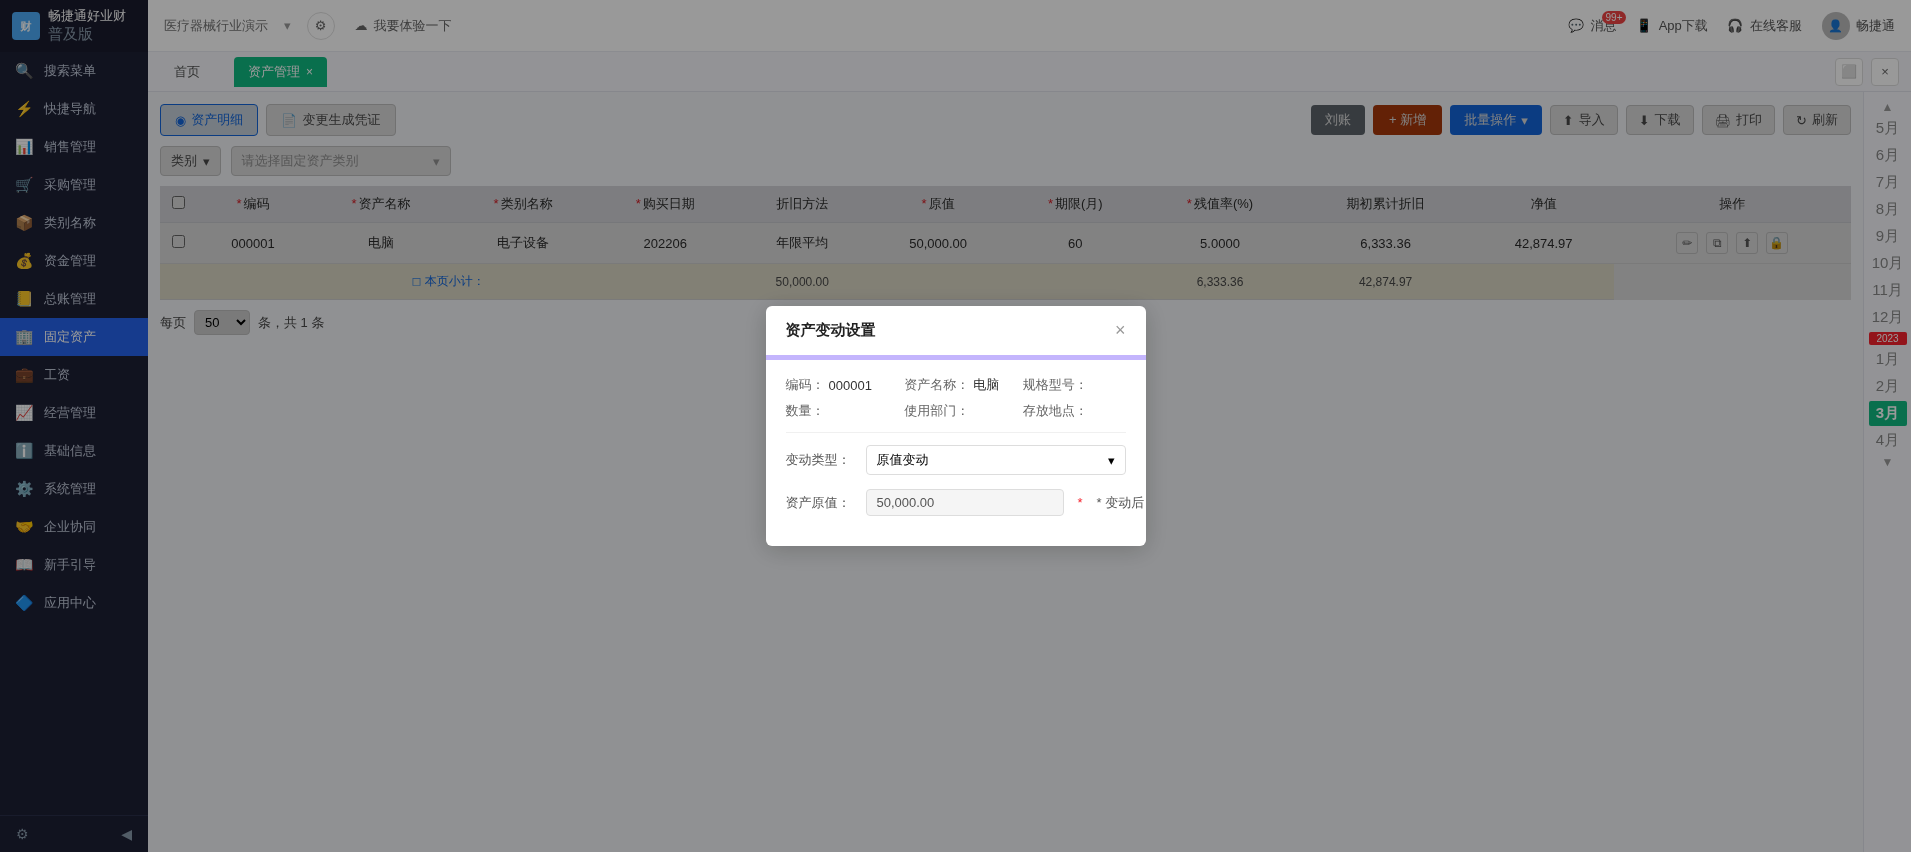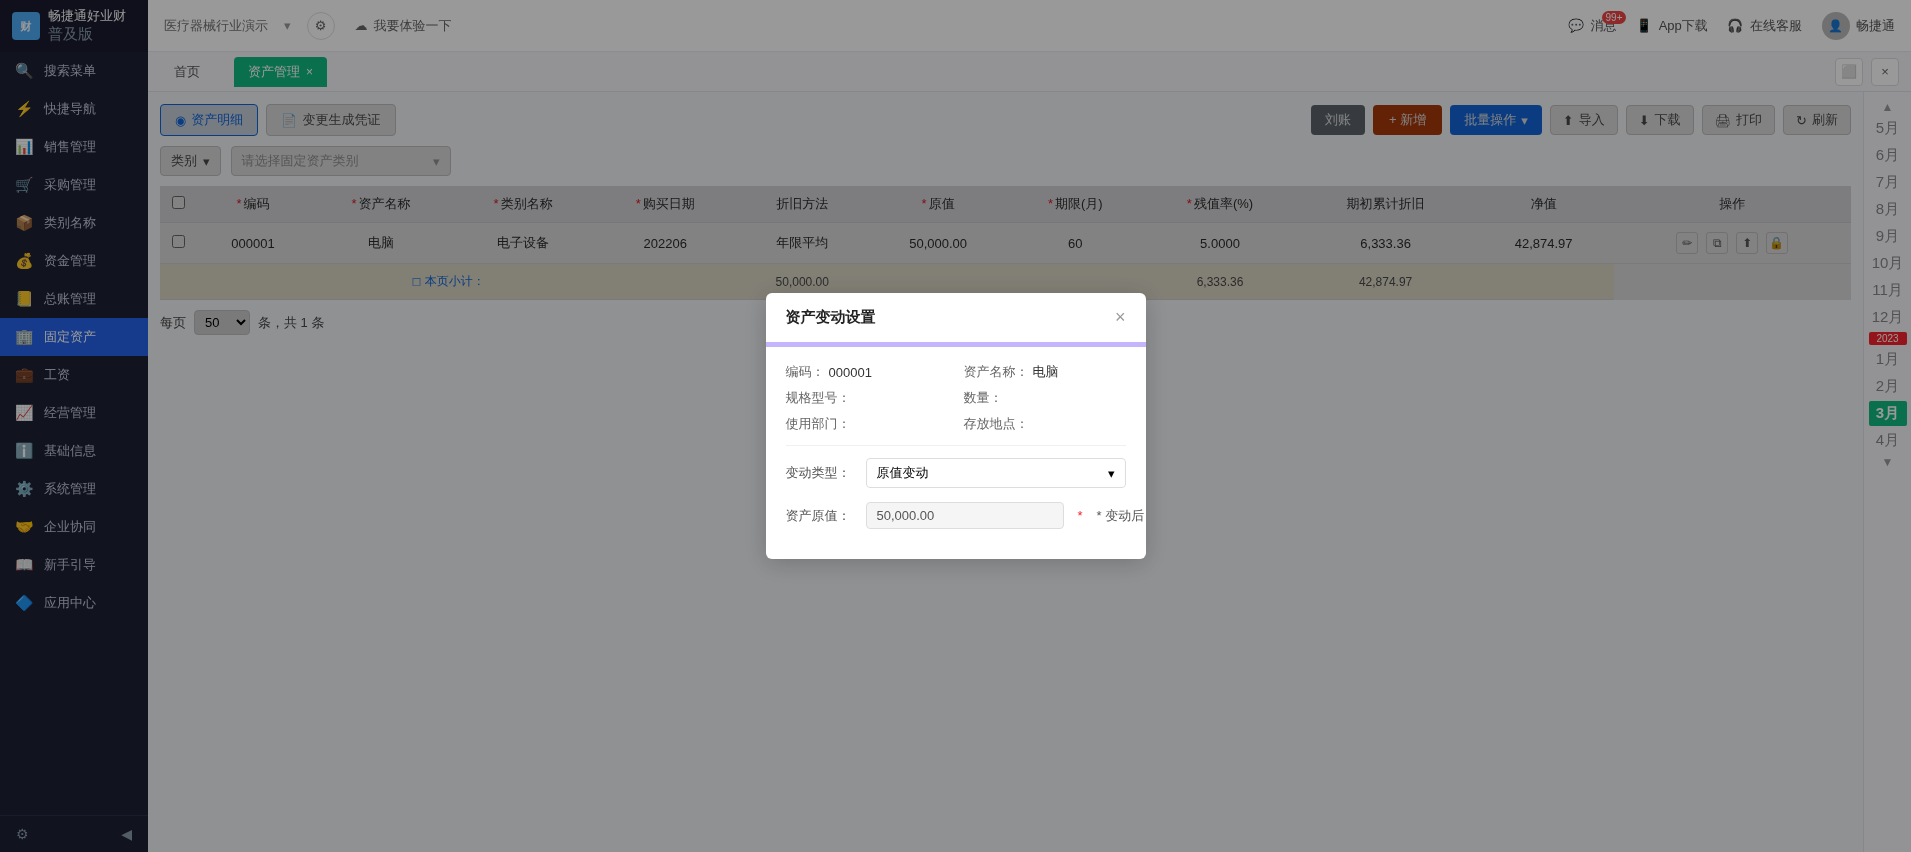--- a/index.html
+++ b/index.html
@@ -87,21 +87,21 @@
     .cal-year-badge { background: #f5222d; color: white; font-size: 10px; border-radius: 2px; padding: 1px 4px; width: 38px; text-align: center; }
     .cal-scroll-btn { font-size: 12px; color: #999; cursor: pointer; width: 38px; text-align: center; }
 
     
     .overlay { position: fixed; top: 0; left: 0; width: 100%; height: 100%; background: rgba(0,0,0,0.4); z-index: 1000; display: flex; align-items: center; justify-content: center; }
     .modal { background: white; border-radius: 6px; width: 380px; box-shadow: 0 4px 24px rgba(0,0,0,0.2); overflow: hidden; }
     .modal-header { padding: 14px 20px; display: flex; align-items: center; justify-content: space-between; border-bottom: 5px solid #c4b5fd; }
     .modal-title { font-size: 15px; font-weight: 600; color: #222; }
     .modal-close { cursor: pointer; color: #999; font-size: 18px; }
     .modal-body { padding: 16px 20px; }
-    .modal-info-grid { display: grid; grid-template-columns: 1fr 1fr; gap: 8px 16px; margin-bottom: 12px; }
+    .modal-info-grid { display: grid; grid-template-columns: 1fr 1fr 1fr; gap: 8px 16px; margin-bottom: 12px; }
     .info-item { display: flex; align-items: center; font-size: 13px; color: #444; gap: 4px; }
     .info-label { color: #666; }
     .info-value { color: #333; font-weight: 500; }
     .modal-divider { border: none; border-top: 1px solid #f0f0f0; margin: 12px 0; }
     .modal-form-row { display: flex; align-items: center; gap: 10px; margin-bottom: 14px; }
     .form-label { color: #555; font-size: 13px; min-width: 70px; }
     .form-select-wrap { display: flex; align-items: center; background: white; border: 1px solid #ddd; border-radius: 4px; padding: 5px 10px; font-size: 13px; flex: 1; cursor: pointer; gap: 6px; }
     .form-input { border: 1px solid #ddd; border-radius: 4px; padding: 5px 10px; font-size: 13px; flex: 1; outline: none; }
     .modal-footer { display: flex; align-items: center; justify-content: center; gap: 16px; padding: 14px 20px; border-top: 1px solid #f0f0f0; }
     .btn-cancel { background: white; color: #333; border: 1px solid #ddd; padding: 7px 28px; border-radius: 4px; cursor: pointer; font-size: 13px; }

